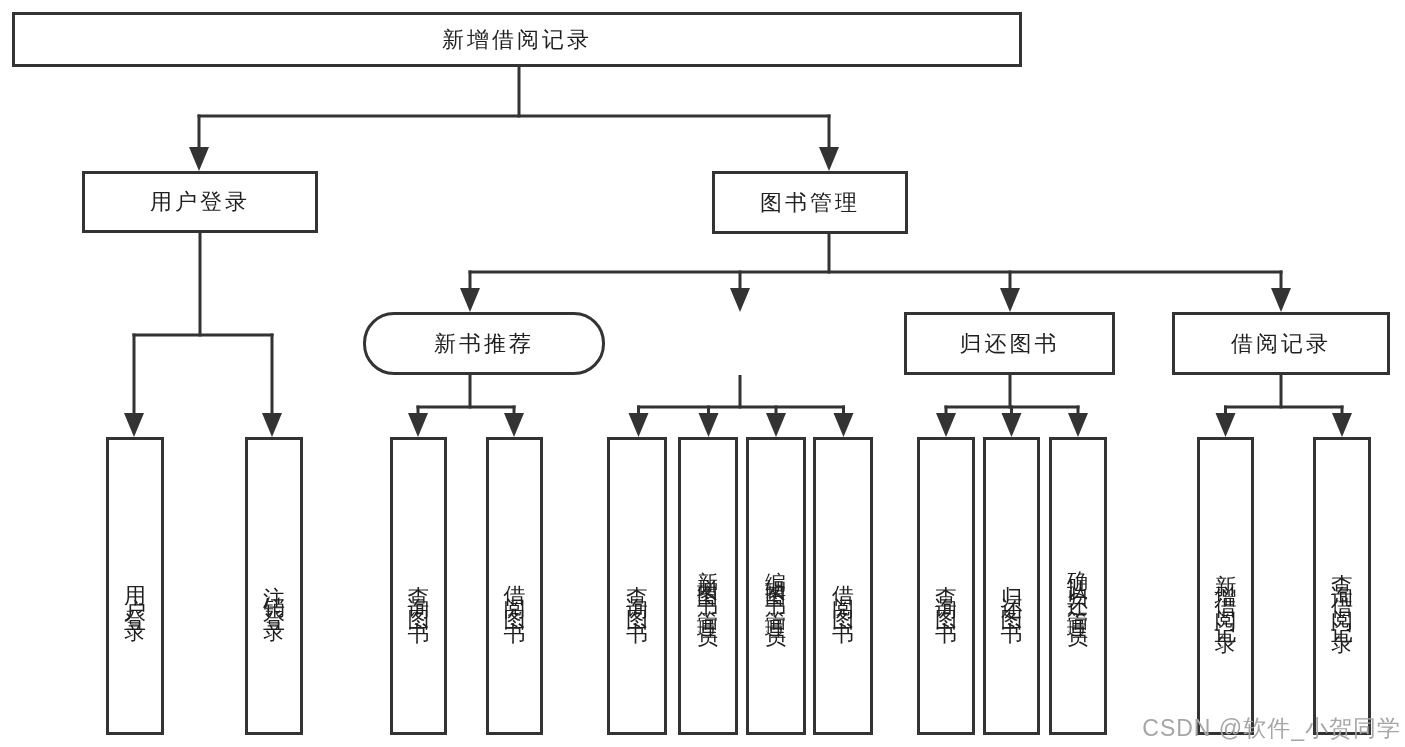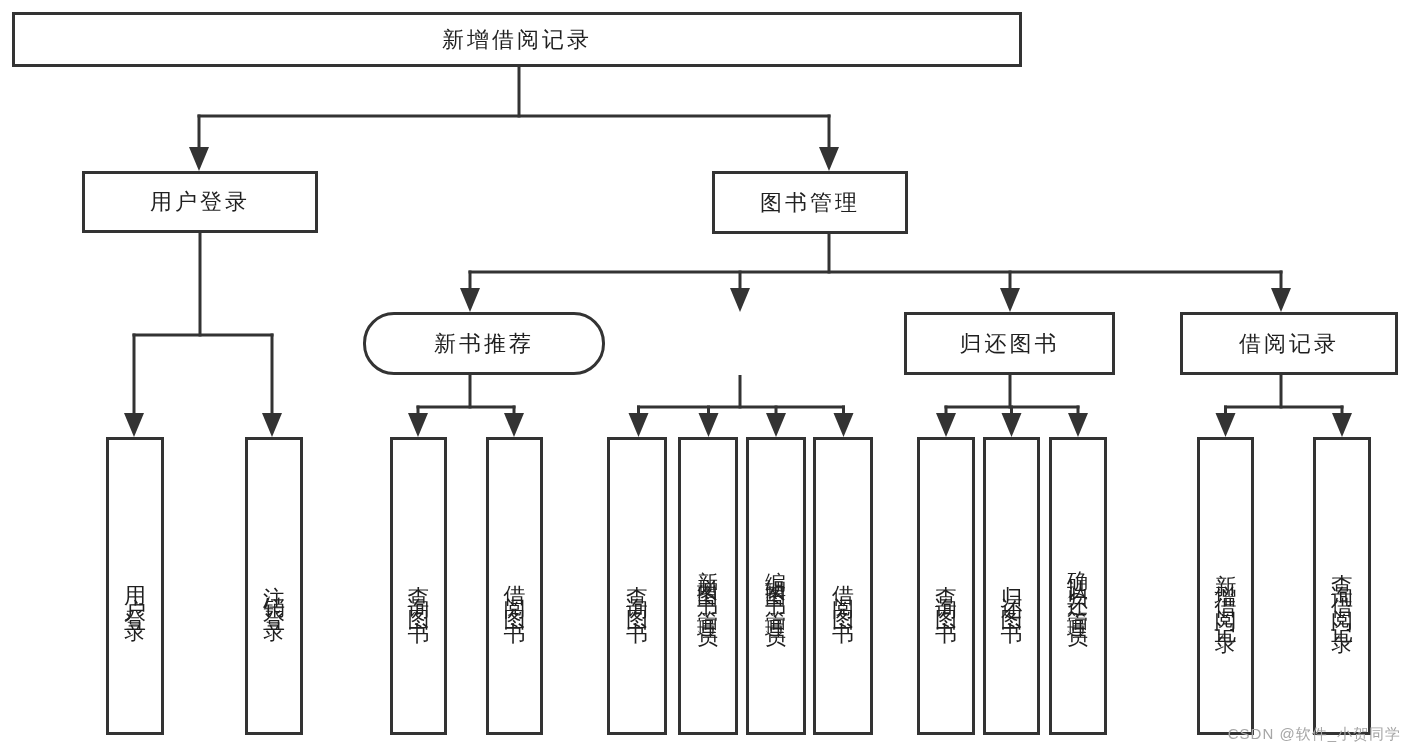--- a/index.html
+++ b/index.html
@@ -41,21 +41,21 @@
   }
   .vnode.tight span{
     font-size:21px;
     letter-spacing:8px;
     margin-bottom:-8px;
   }
   .watermark{
     position:absolute;
     right:4px;bottom:3px;
     color:var(--wm,#a6a6a6);
-    font-size:15px;
+    font-size:23px;
     letter-spacing:1px;
     white-space:nowrap;
   }
   svg line{stroke:var(--line,#333333);stroke-width:3;}
   svg .ah{fill:var(--line,#333333);}
 </style>
 </head>
 <body>
 
 <div class="canvas" style="--line: #333333; --text: #1f1f1f; --wm: #a6a6a6; --bg: #ffffff;">
@@ -125,21 +125,21 @@
     <use href="#arr" transform="translate(1342,437)"></use>
   </svg>
 
   <div class="node" style="left:12px;top:12px;width:1010px;height:55px;">新增借阅记录</div>
 
   <div class="node" style="left:82px;top:171px;width:236px;height:62px;">用户登录</div>
   <div class="node" style="left:712px;top:171px;width:196px;height:63px;">图书管理</div>
 
   <div class="node" style="left:363px;top:312px;width:242px;height:63px;border-radius:31px;">新书推荐</div>
   <div class="node" style="left:904px;top:312px;width:211px;height:63px;">归还图书</div>
-  <div class="node" style="left:1172px;top:312px;width:218px;height:63px;margin-left:8px;">借阅记录</div>
+  <div class="node" style="left:1172px;top:312px;width:218px;height:63px;">借阅记录</div>
 
   <div class="vnode" style="left:106px;width:58px;">
     <span>用户登录</span>
   </div>
   <div class="vnode" style="left:245px;width:58px;">
     <span>注销登录</span>
   </div>
 
   <div class="vnode" style="left:390px;width:57px;">
     <span>查询图书</span>

